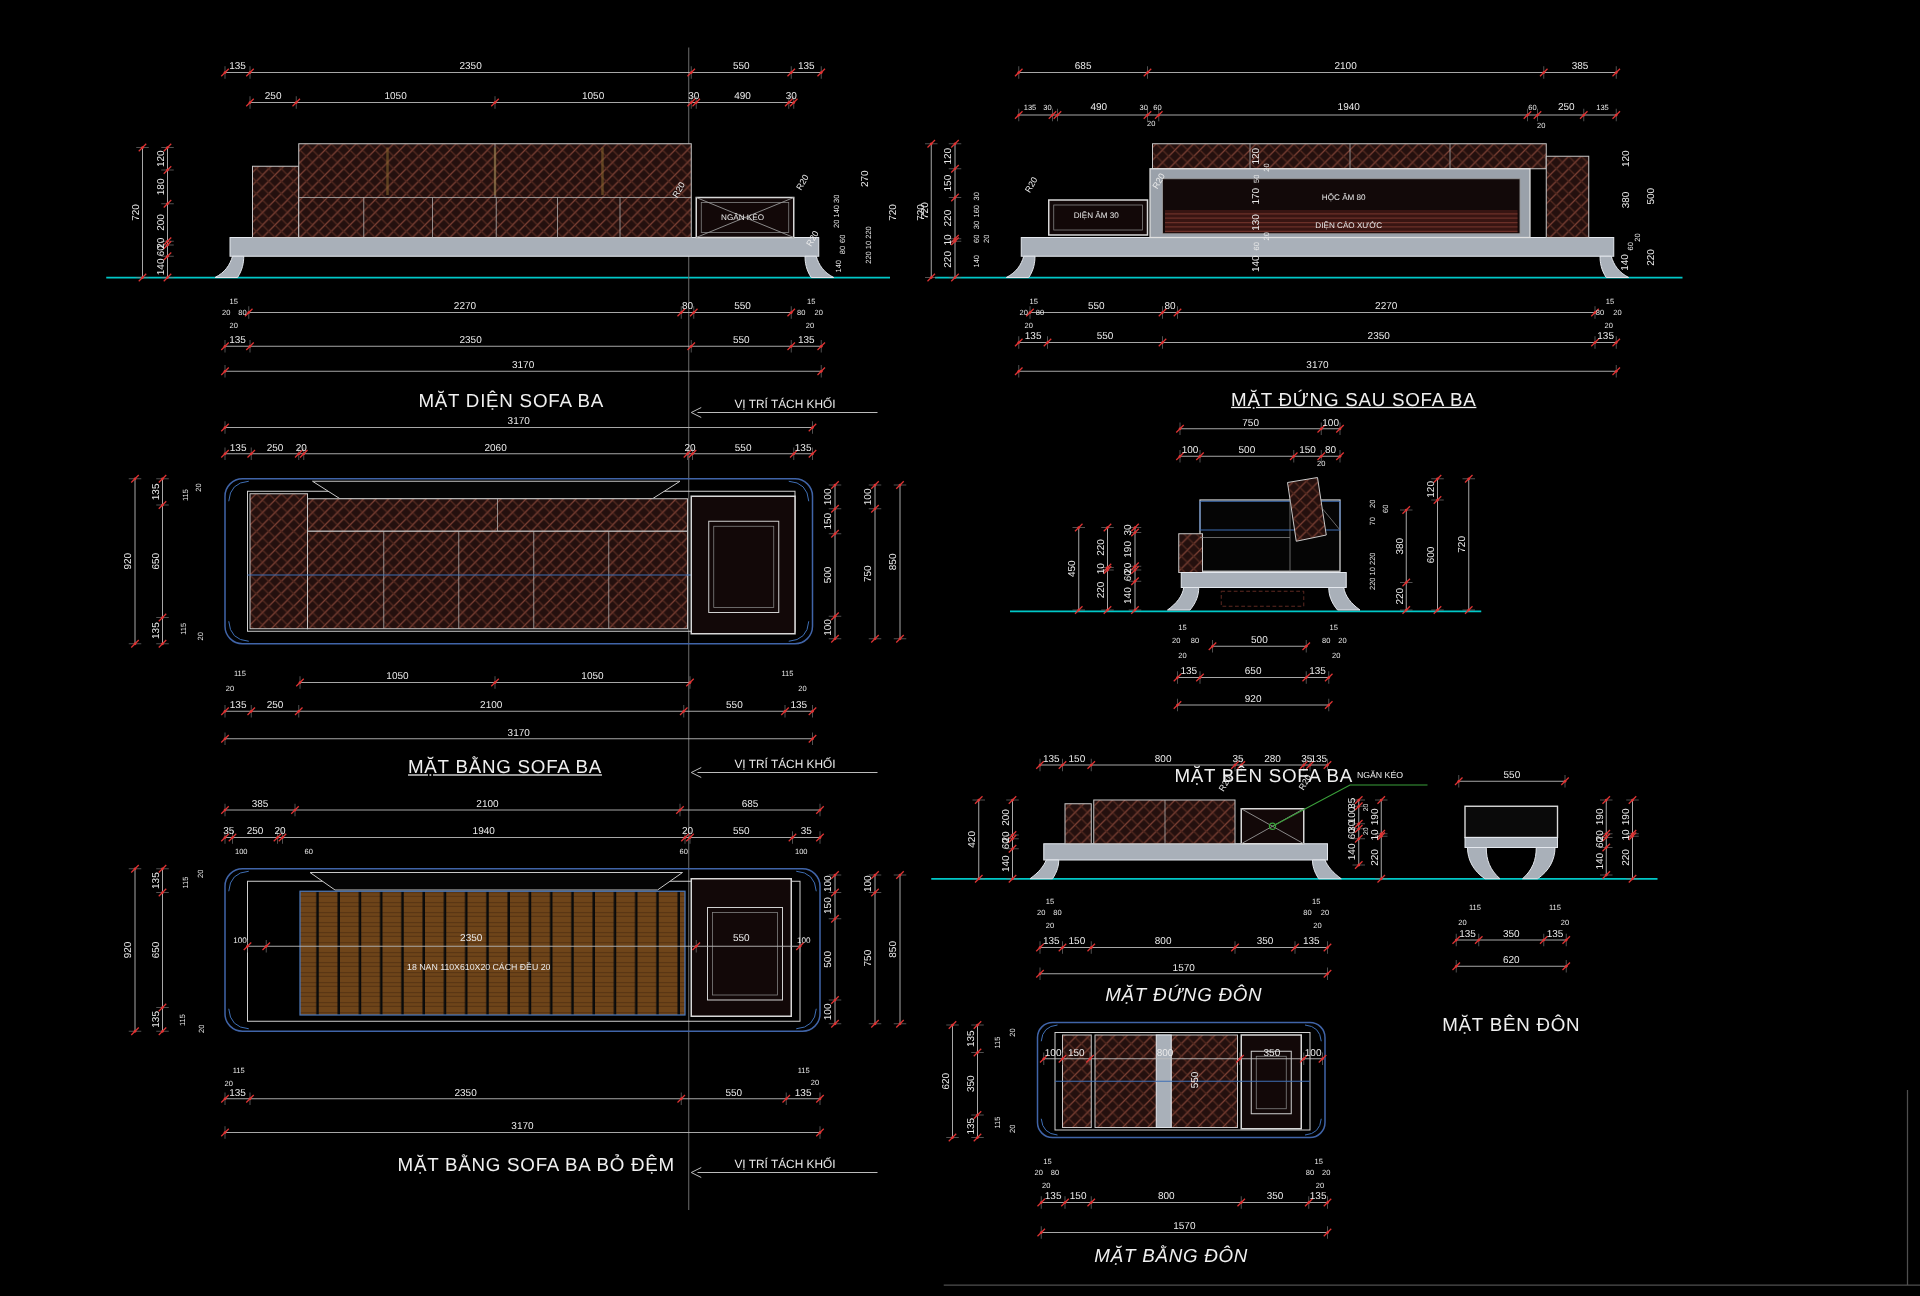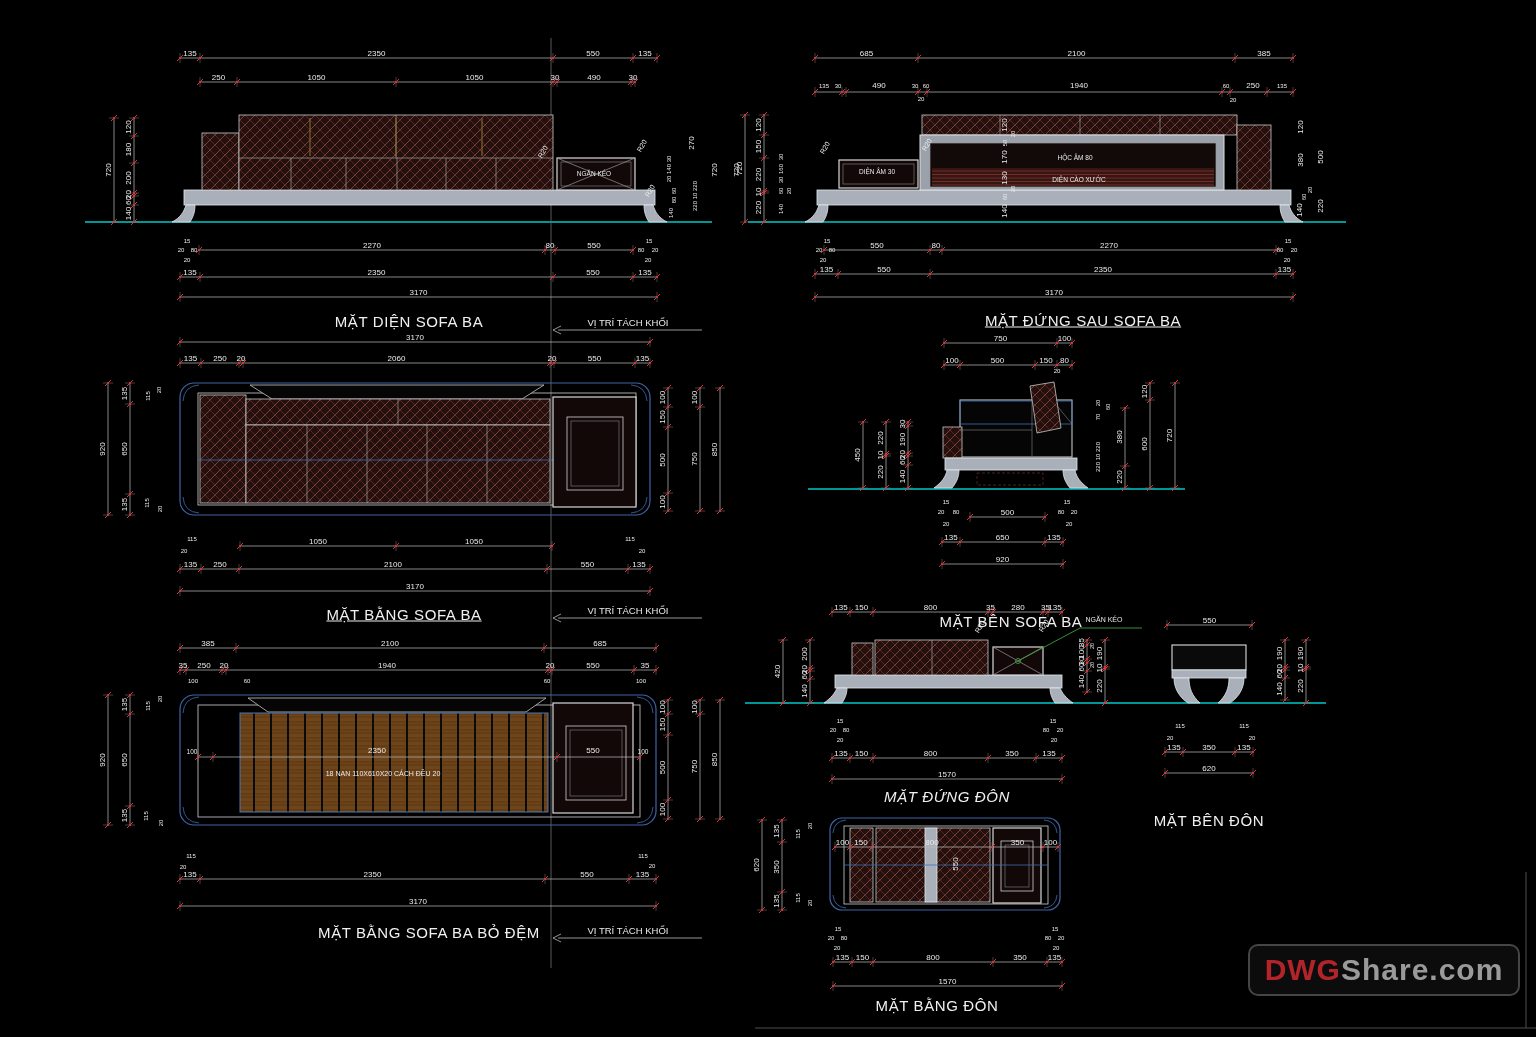--- a/index.html
+++ b/index.html
@@ -1288,20 +1288,16 @@
     </svg>
 
   <div id="titles">
       <div class="dtitle" style="left: 409px; top: 321px;">MẶT DIỆN SOFA BA</div>
       <div class="dtitle" style="left: 1083px; top: 320px; text-decoration: underline;">MẶT ĐỨNG SAU SOFA BA</div>
       <div class="dtitle" style="left: 404px; top: 614px; text-decoration: underline;">MẶT BẰNG SOFA BA</div>
       <div class="dtitle" style="left: 1011px; top: 621px;">MẶT BÊN SOFA BA</div>
       <div class="dtitle" style="left: 395px; top: 932px; margin-left: 34px;">MẶT BẰNG SOFA BA BỎ ĐỆM</div>
       <div class="dtitle" style="left: 947px; top: 796px; font-style: italic;">MẶT ĐỨNG ĐÔN</div>
       <div class="dtitle" style="left: 1209px; top: 820px;">MẶT BÊN ĐÔN</div>
-      <div class="dtitle" style="left: 937px; top: 1005px;">MẶT BẰNG ĐÔN</div>
+      <div class="dtitle" style="left: 937px; top: 1005px; font-style: italic;">MẶT BẰNG ĐÔN</div>
     </div>
 
-  <div class="watermark">
-    <span class="wm-red">DWG</span>
-      <span class="wm-gray">Share.com</span>
-  </div>
 </div>
 
 </body></html>

